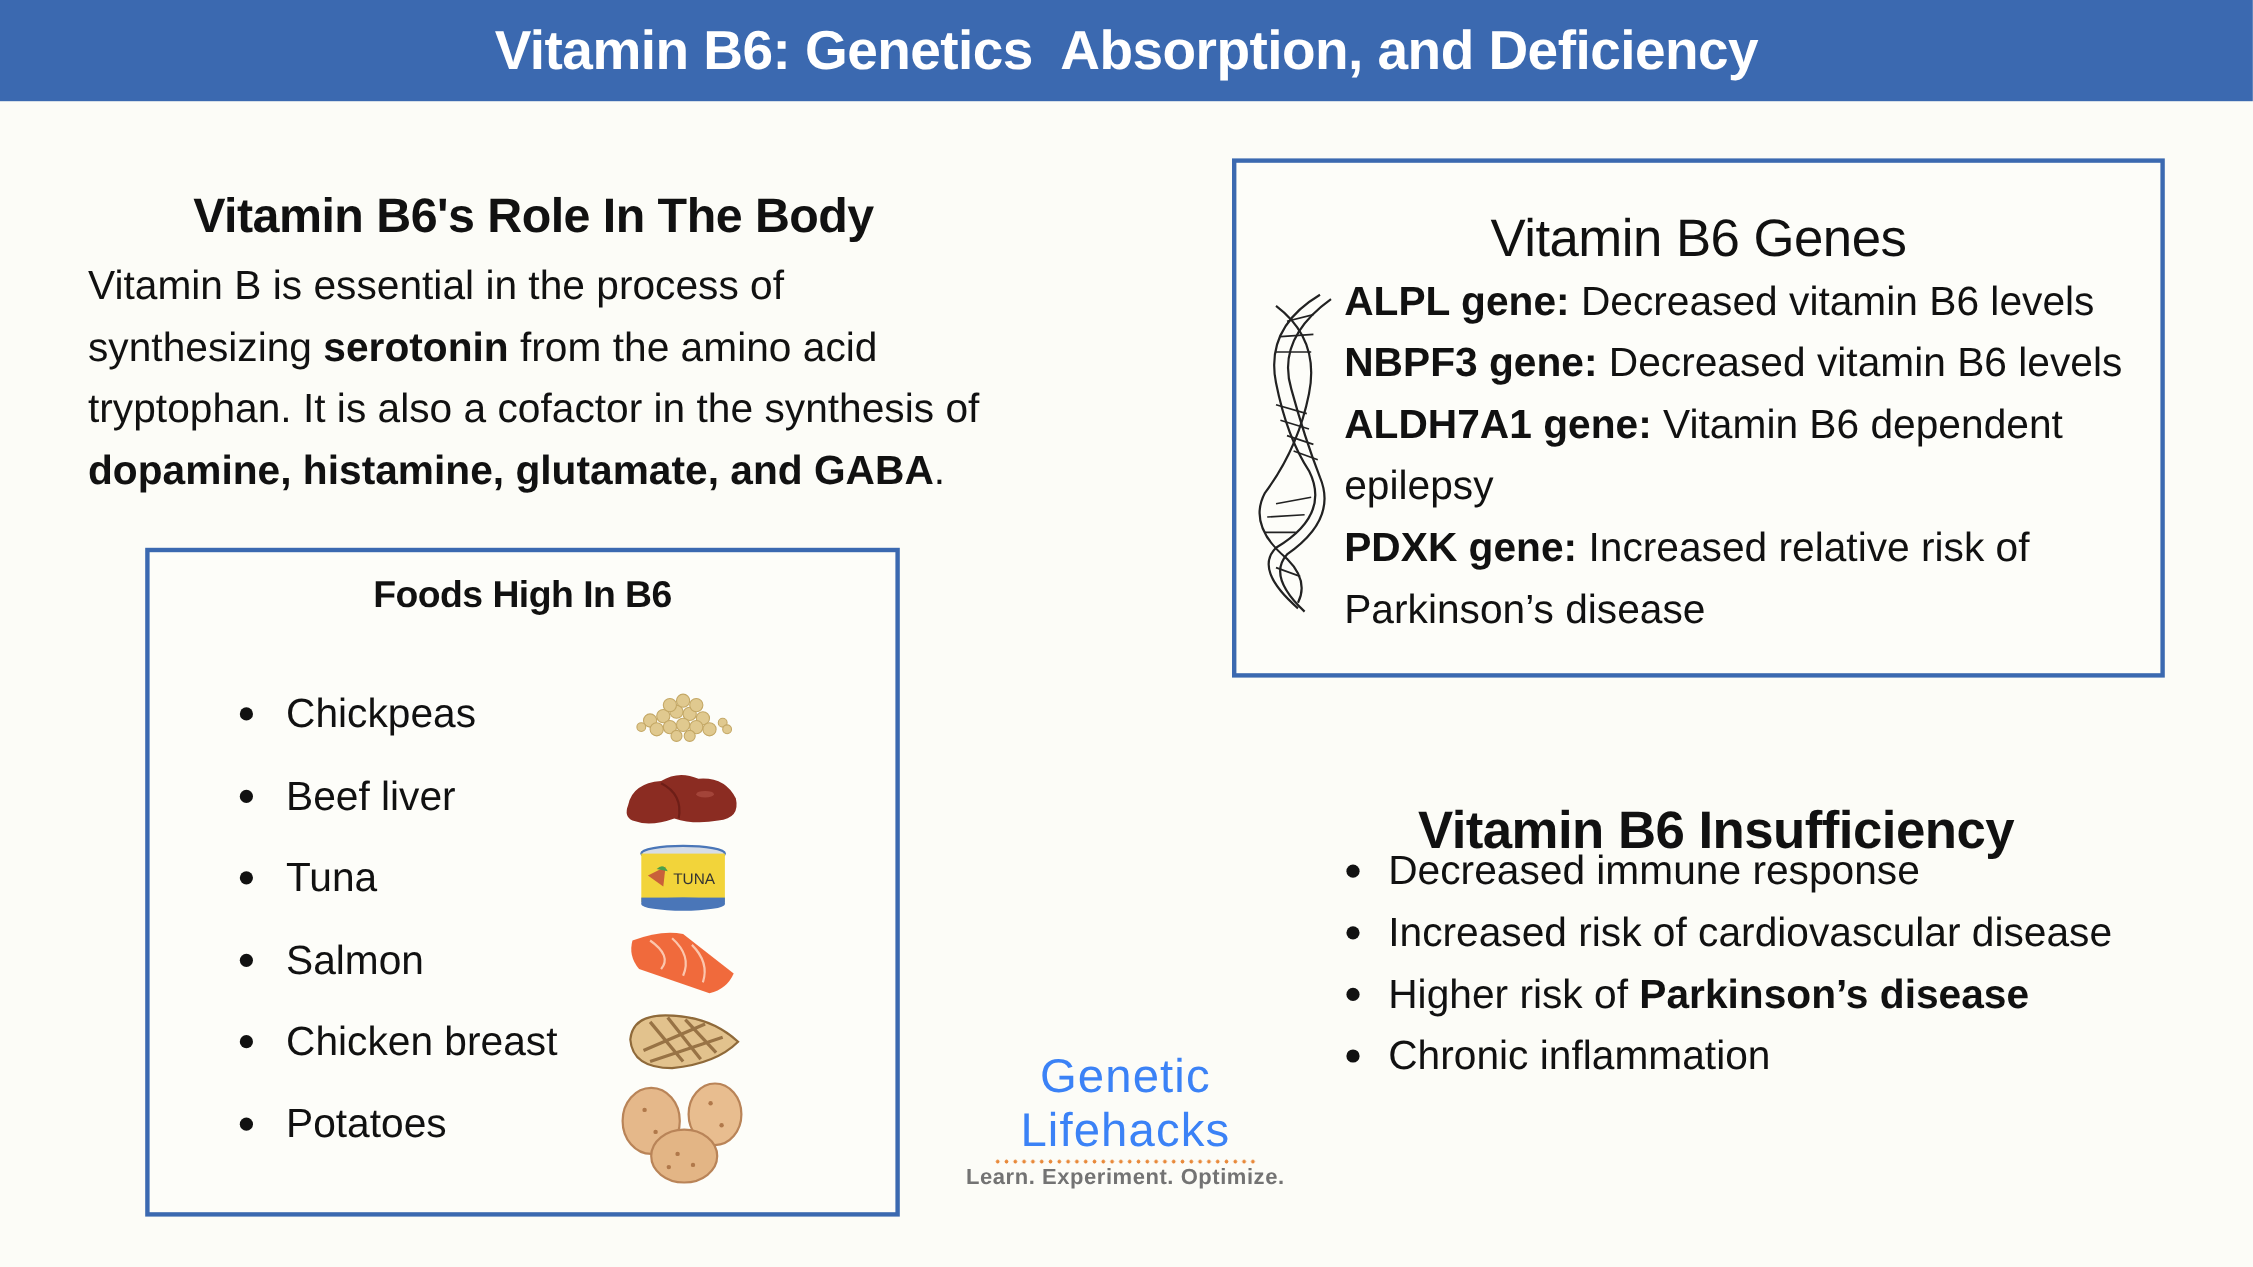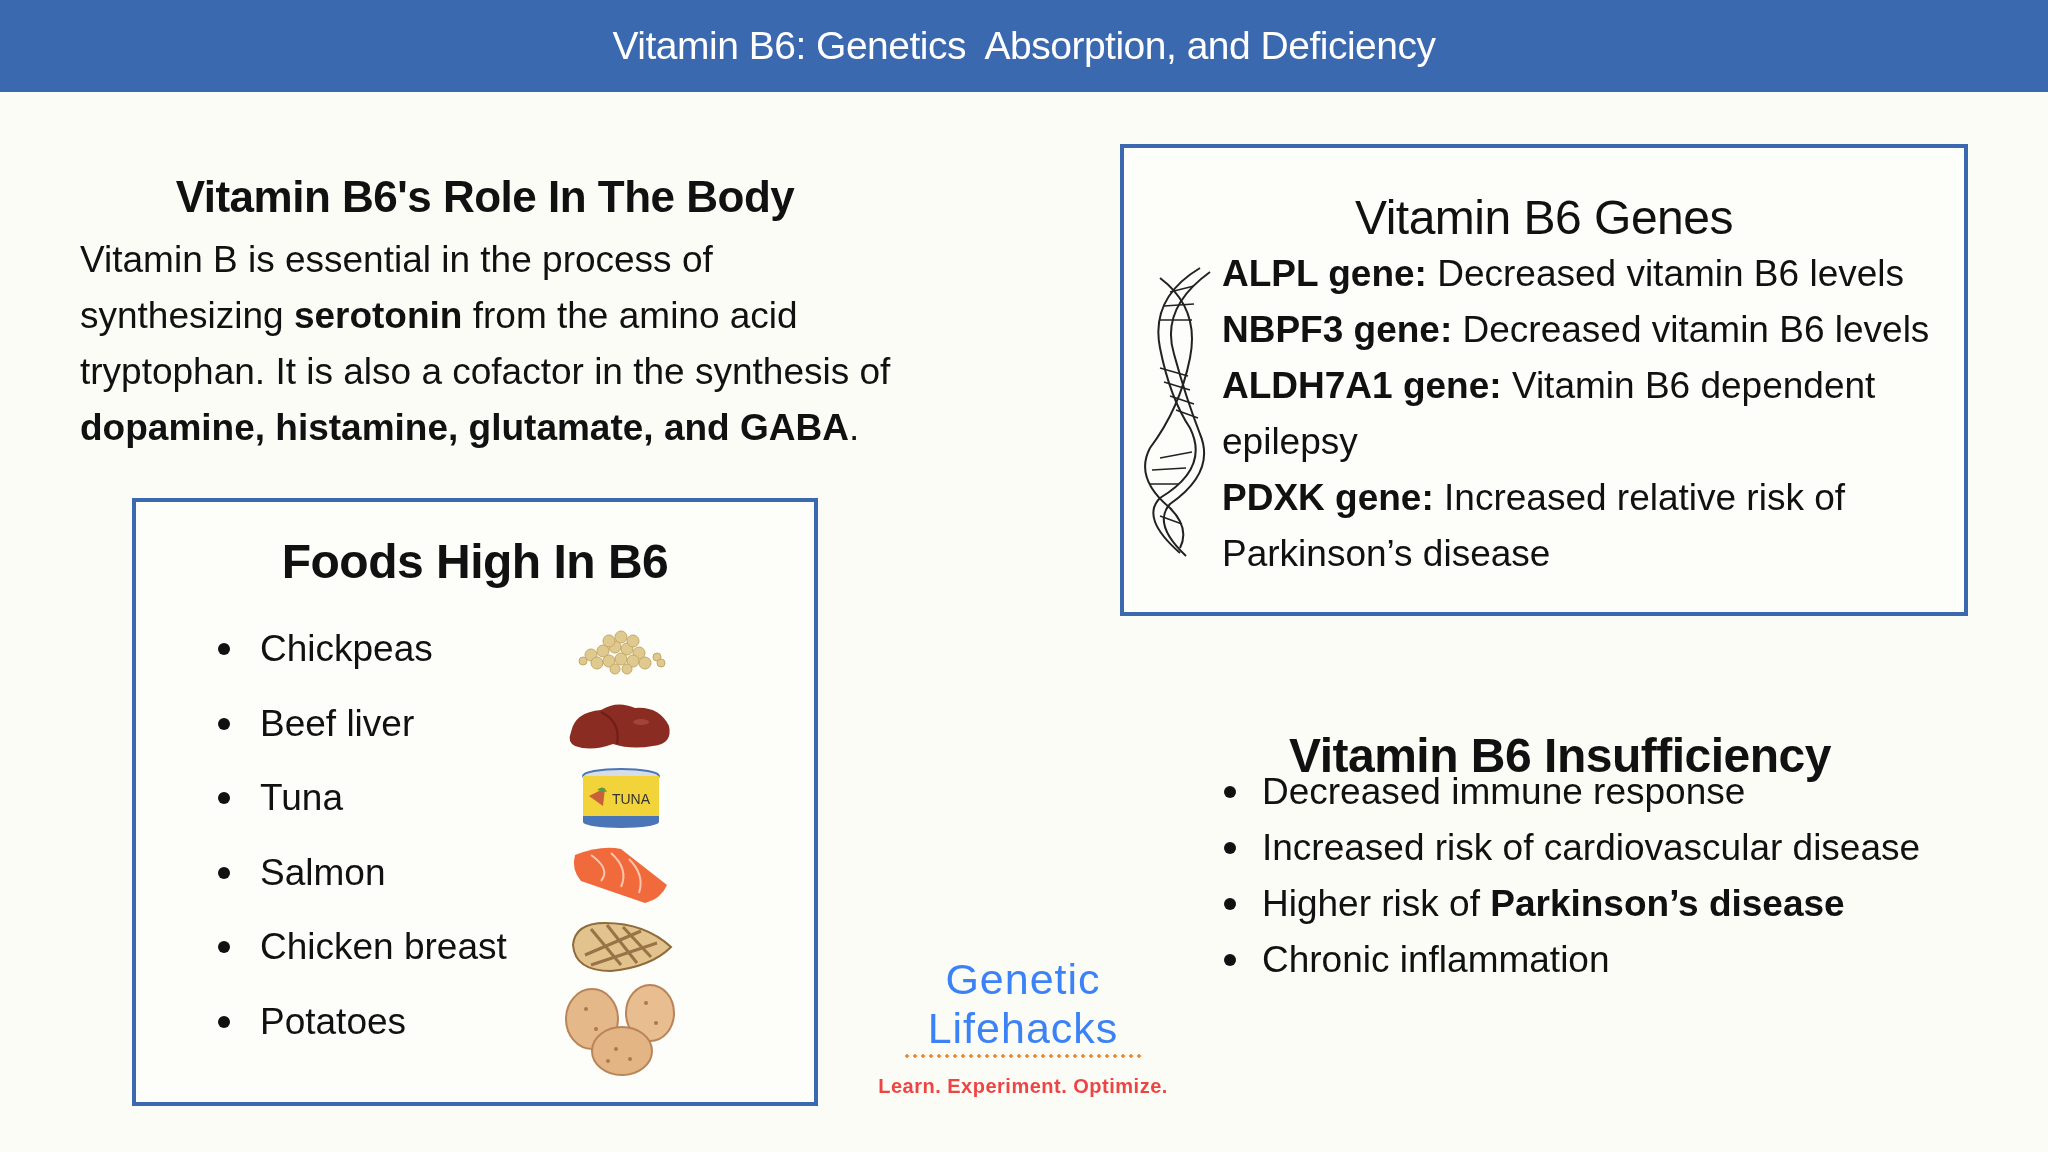--- a/index.html
+++ b/index.html
@@ -5,38 +5,38 @@
   html, body { margin:0; padding:0; }
   body {
     width:2048px; height:1152px; background:#fcfcf7; position:relative; overflow:hidden;
     font-family:"Liberation Sans", "DejaVu Sans", sans-serif; color:#111;
   }
   .banner {
     position:absolute; left:0; top:0; width:2048px; height:92px; background:#3b69b0;
     display:flex; align-items:center; justify-content:center;
   }
   .banner h1 {
-    margin:0; color:#fff; font-size:39px; font-weight:normal; letter-spacing:-0.5px; white-space:pre;text-align:right;
+    margin:0; color:#fff; font-size:50px; font-weight:bold; letter-spacing:-0.5px; white-space:pre;text-align:right;
   }
   .role-title {
     position:absolute; left:100px; top:172px; width:770px; text-align:center;
     font-size:44px; font-weight:bold; margin:0; letter-spacing:-0.5px;
   }
   .role-body {
     position:absolute; left:80px; top:232px; width:840px;
     font-size:37px; line-height:56px; margin:0;
   }
   .role-body b { font-weight:bold; }
   .box {
     position:absolute; border:4px solid #3b69b0; background:#fdfdf9; box-sizing:border-box;
   }
   .foods { left:132px; top:498px; width:686px; height:608px; }
   .foods h2 {
-    position:absolute; left:0; top:32px; width:100%; text-align:center;
-    font-size:48px; font-weight:bold; margin:0; letter-spacing:-0.5px;
+    position:absolute; left:0; top:20px; width:100%; text-align:center;
+    font-size:34px; font-weight:bold; margin:0; letter-spacing:-0.5px;
   }
   .food-list { position:absolute; left:0; top:110px; width:100%; margin:0; padding:0; list-style:none; }
   .food-item { position:relative; height:74.5px; display:flex; align-items:center; }
   .food-item .bullet { position:absolute; left:82px; width:12px; height:12px; border-radius:50%; background:#111; }
   .food-item .label { position:absolute; left:124px; font-size:37px;text-align:right; }
   .food-item .img { position:absolute; left:420px; width:130px; height:70px; display:flex; align-items:center; justify-content:center; }
 
   .genes { left:1120px; top:144px; width:848px; height:472px; }
   .genes h2 {
     position:absolute; left:0; top:42px; width:100%; text-align:center;
@@ -50,21 +50,21 @@
     position:absolute; left:1200px; top:728px; width:720px; text-align:center;
     font-size:48px; font-weight:bold; margin:0; letter-spacing:-0.5px;
   }
   .insuff-list { position:absolute; left:1220px; top:764px; margin:0; padding:0; list-style:none; font-size:37px; }
   .insuff-list li { position:relative; height:56px; line-height:56px; padding-left:42px; }
   .insuff-list li .bullet { position:absolute; left:4px; top:22px; width:12px; height:12px; border-radius:50%; background:#111; }
 
   .logo { position:absolute; left:858px; top:955px; width:330px; text-align:center; }
   .logo .name { font-size:43px; font-weight:normal; color:#3b82f6; letter-spacing:1px; }
   .logo .dots { height:6px; margin:0 auto; width:240px; background:radial-gradient(circle, #e8893a 1.5px, transparent 2px) 0 0/8px 6px repeat-x; }
-  .logo .tag { font-size:20px; font-weight:bold; color:#ef4444; letter-spacing:0.5px; margin-top:16px; }
+  .logo .tag { font-size:20px; font-weight:bold; color:#737373; letter-spacing:0.5px; margin-top:0; }
 </style>
 </head>
 <body>
 
 <div class="banner">
   <h1>Vitamin B6: Genetics  Absorption, and Deficiency</h1>
 </div>
 
 <h2 class="role-title">Vitamin B6's Role In The Body</h2>
 <p class="role-body"><span>Vitamin B is essential in the process of synthesizing </span><b>serotonin</b><span> from the amino acid tryptophan. It is also a cofactor in the synthesis of </span><b>dopamine, histamine, glutamate, and GABA</b><span>.</span></p>

